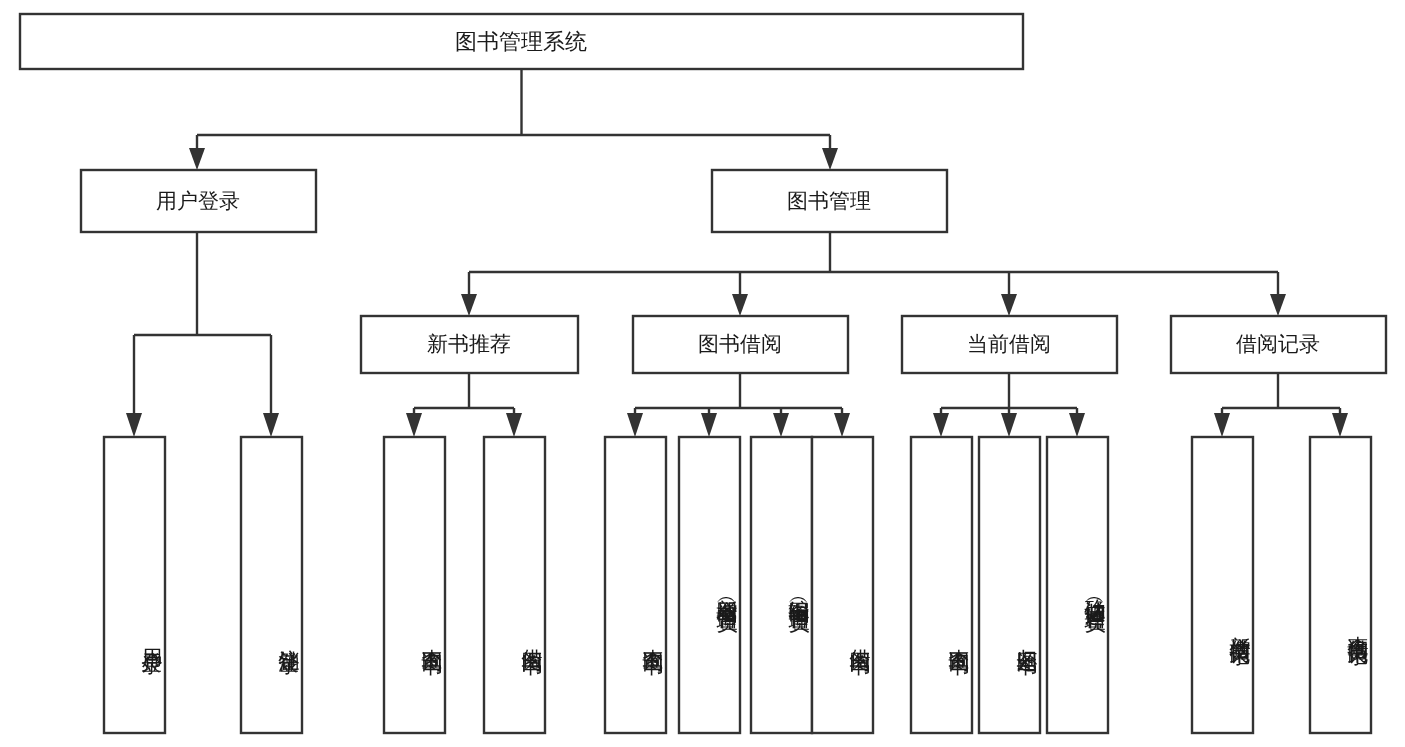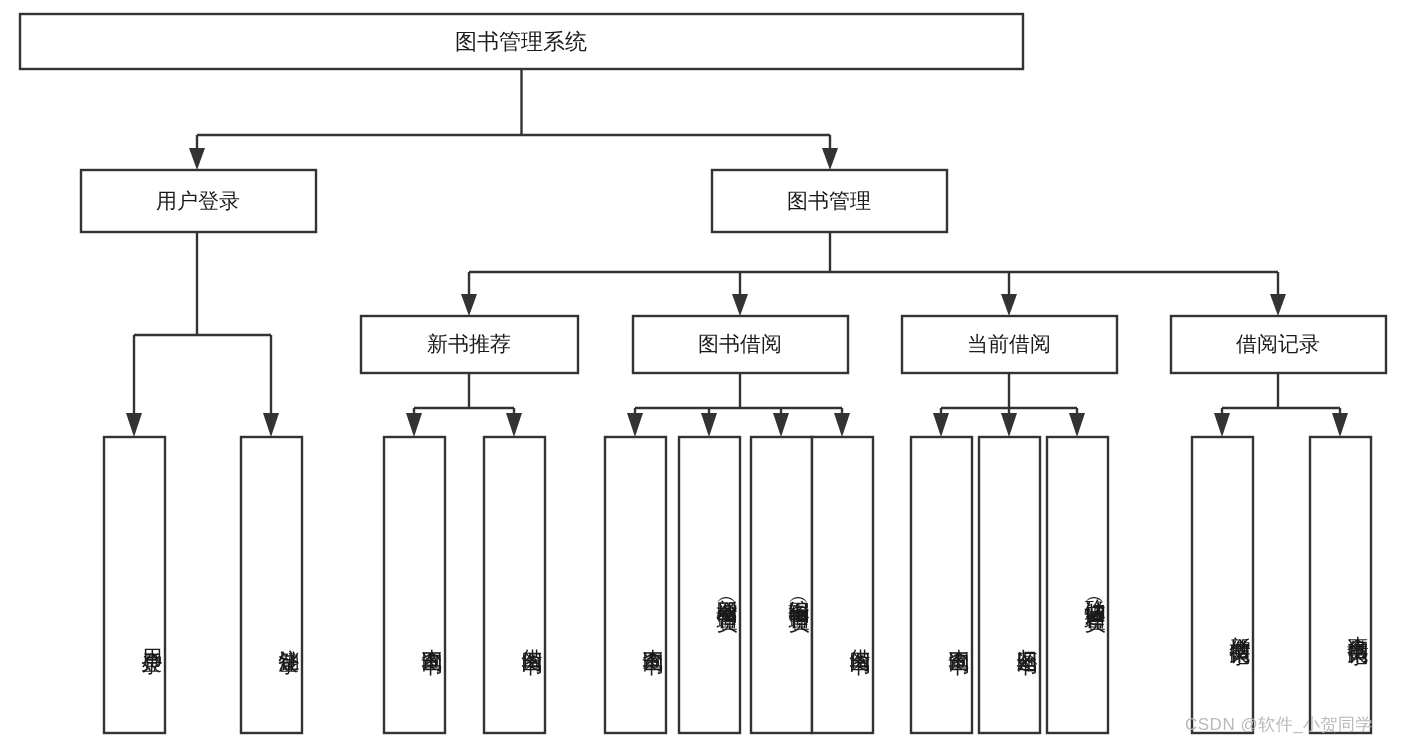--- a/index.html
+++ b/index.html
@@ -198,14 +198,13 @@
   <div class="leaf-label" style="left: 607px; top: 437px; width: 57px; height: 296px; padding-top: 102px; box-sizing: border-box;">查询图书</div>
   <div class="leaf-label" style="left: 681px; top: 441px; width: 57px; height: 292px; align-items: flex-start; padding-top: 8px; box-sizing: border-box;">新增图书（管理员）</div>
   <div class="leaf-label" style="left: 753px; top: 441px; width: 57px; height: 292px; align-items: flex-start; padding-top: 8px; box-sizing: border-box;">编辑图书（管理员）</div>
   <div class="leaf-label" style="left: 814px; top: 437px; width: 57px; height: 296px; padding-top: 102px; box-sizing: border-box;">借阅图书</div>
   <div class="leaf-label" style="left: 913px; top: 437px; width: 57px; height: 296px; padding-top: 102px; box-sizing: border-box;">查询图书</div>
   <div class="leaf-label" style="left: 981px; top: 437px; width: 57px; height: 296px; padding-top: 102px; box-sizing: border-box;">归还图书</div>
   <div class="leaf-label" style="left: 1049px; top: 441px; width: 57px; height: 292px; align-items: flex-start; padding-top: 8px; box-sizing: border-box;">确认归还（管理员）</div>
   <div class="leaf-label" style="left: 1194px; top: 437px; width: 57px; height: 296px; padding-top: 79px; box-sizing: border-box;">新增借阅记录</div>
   <div class="leaf-label" style="left: 1312px; top: 437px; width: 57px; height: 296px; padding-top: 79px; box-sizing: border-box;">查询借阅记录</div>
 
-  <div class="watermark">CSDN @软件_小贺同学</div>
 </div>
 
 </body></html>

